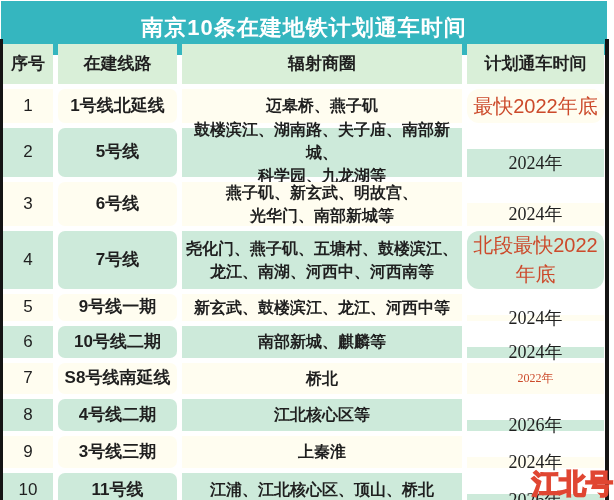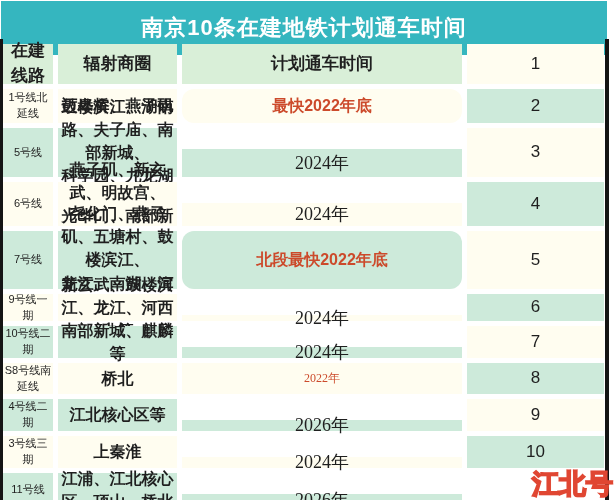--- a/index.html
+++ b/index.html
@@ -33,24 +33,24 @@
     background:transparent;
   }
   .cell{
     display:flex;align-items:center;justify-content:center;
     text-align:center;color:#1f1f1f;line-height:1.45;
   }
   .hdr{background:var(--header-bg,#d9efd8);font-weight:700;font-size:17px;}
   .odd{background:var(--row-odd,#fffdf0);}
   .even{background:var(--row-even,#cdeada);}
   .c-num{font-size:17px;font-weight:500;}
-  .c-line{font-size:11px;font-weight:400;}
+  .c-line{font-size:17px;font-weight:700;border-radius:7px;}
   .c-area{font-size:16px;font-weight:700;}
   .t-plain{font-family:"Liberation Serif","DejaVu Serif",serif;font-size:18px;margin-top:21px;}
-  .t-red-bold{color:var(--accent,#cc4a2b);font-weight:700;font-size:16px;border-radius:12px;}
+  .t-red-bold{color:var(--accent,#cc4a2b);font-weight:400;font-size:20px;border-radius:12px;}
   .t-red-plain{color:var(--accent,#cc4a2b);font-family:"Liberation Serif","DejaVu Serif",serif;font-size:12px;}
   
   .watermark{
     position:absolute;right:1px;bottom:-2px;z-index:5;
     font-size:27px;font-weight:900;letter-spacing:0;
     color:var(--wm-fill,#2fb9cf);
     -webkit-text-stroke:1.6px var(--wm-line,#e04632);
     text-shadow:0 0 1px var(--wm-line,#e04632);
   }
 </style>
@@ -60,20 +60,21 @@
 <div class="canvas" style="--title-bg: #35b6bf; --header-bg: #d9efd8; --row-odd: #fffdf0; --row-even: #cdeada; --accent: #cc4a2b; --wm-fill: #2fb9cf; --wm-line: #e04632;">
 
   <div class="title-bar">
     <span>南京10条在建地铁计划通车时间</span>
   </div>
 
   <div class="edge left"></div>
   <div class="edge right"></div>
 
   <div class="grid">
+    <div class="cell hdr">序号</div>
     <div class="cell hdr">在建线路</div>
     <div class="cell hdr">辐射商圈</div>
     <div class="cell hdr">计划通车时间</div>
 
   <div class="cell c-num odd">1</div>
       <div class="cell c-line odd">1号线北延线</div>
       <div class="cell c-area odd">
         <span>迈皋桥、燕子矶</span>
       </div>
       <div class="cell t-red-bold odd">最快2022年底</div>

